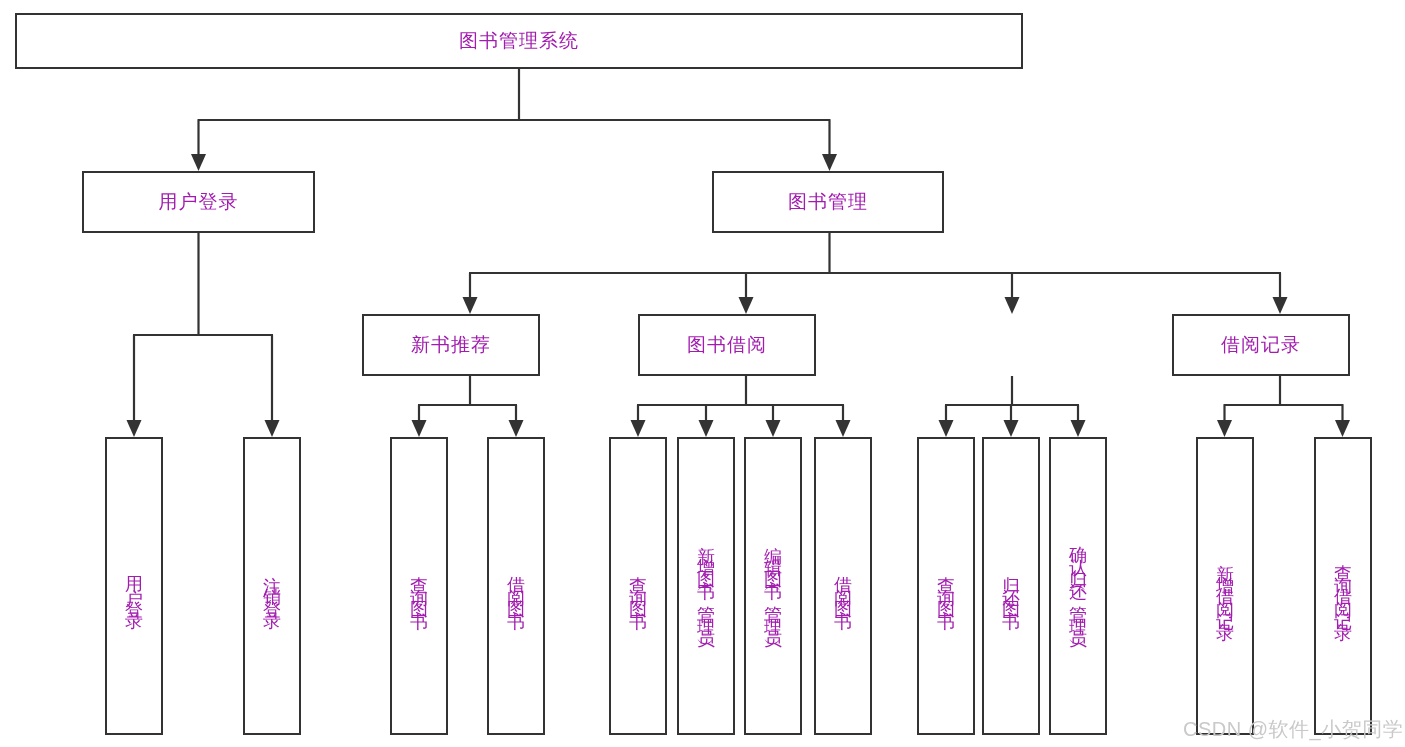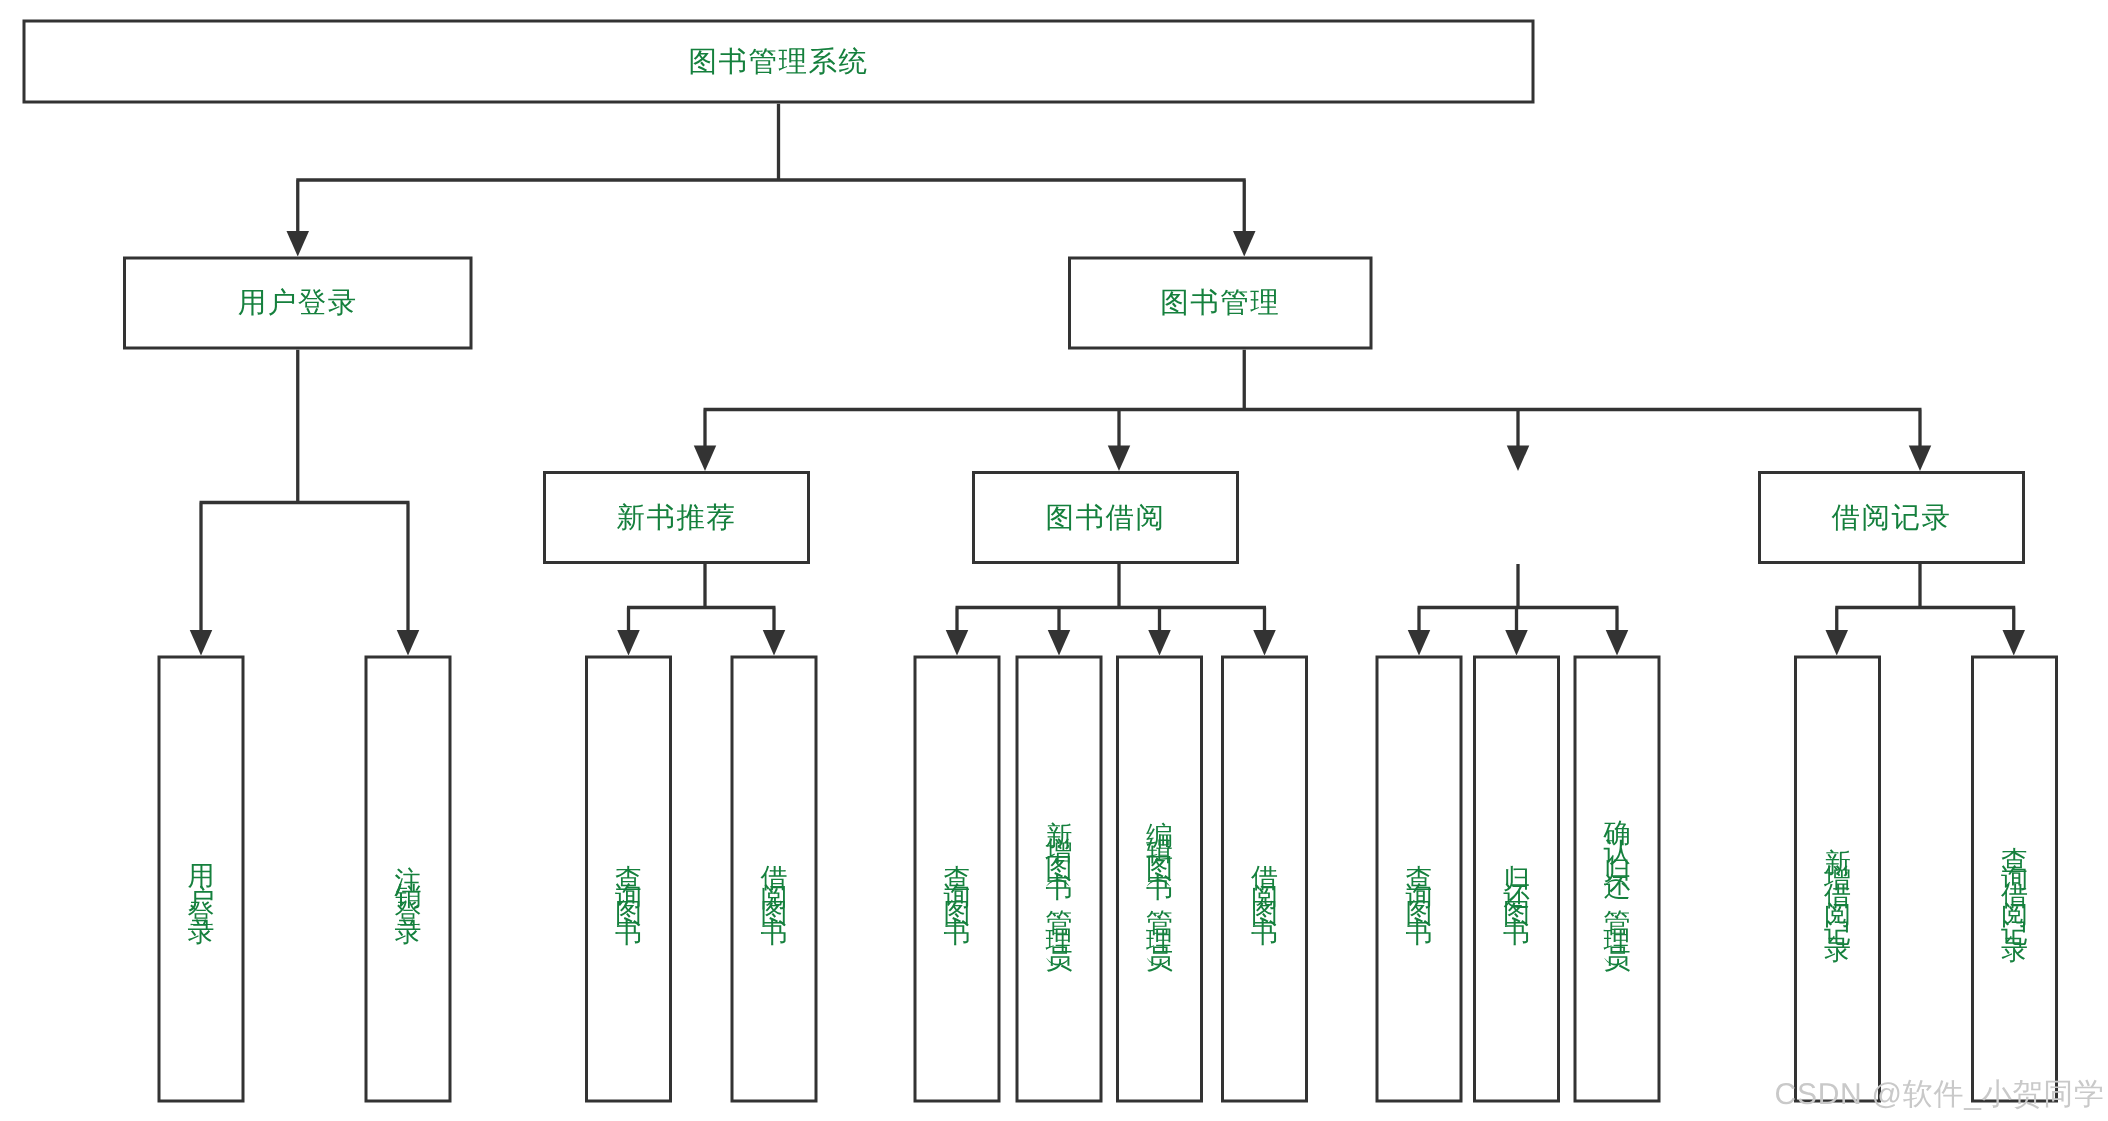--- a/index.html
+++ b/index.html
@@ -16,21 +16,21 @@
     overflow: hidden;
   }
   .node {
     position: absolute;
     box-sizing: border-box;
     border: 2px solid #333333;
     background: #ffffff;
     display: flex;
     align-items: center;
     justify-content: center;
-    color: #15803d;
+    color: #a21caf;
     z-index: 2;
   }
   .node.h { 
     font-size: 19px;
     letter-spacing: 1px;
   }
   .node.root {
     left: 15px; top: 13px; width: 1008px; height: 56px;
     font-size: 19px;
   }
@@ -126,28 +126,28 @@
     </g>
   </svg>
 
   <div class="node root h">
     <span>图书管理系统</span>
   </div>
 
   <div class="node l2 h" style="left:82px;">
     <span>用户登录</span>
   </div>
-  <div class="node l2 h" style="left:712px;width:203px;">
+  <div class="node l2 h" style="left:712px;width:232px;">
     <span>图书管理</span>
   </div>
 
   <div class="node l3 h" style="left:362px;">
     <span>新书推荐</span>
   </div>
-  <div class="node l3 h" style="left:638px;margin-left:10px;">
+  <div class="node l3 h" style="left:638px;">
     <span>图书借阅</span>
   </div>
   <div class="node l3 h" style="left:1172px;">
     <span>借阅记录</span>
   </div>
 
   <div class="node leaf" style="left:105px;">
     <span class="vtext">用户登录</span>
   </div>
   <div class="node leaf" style="left:243px;">

